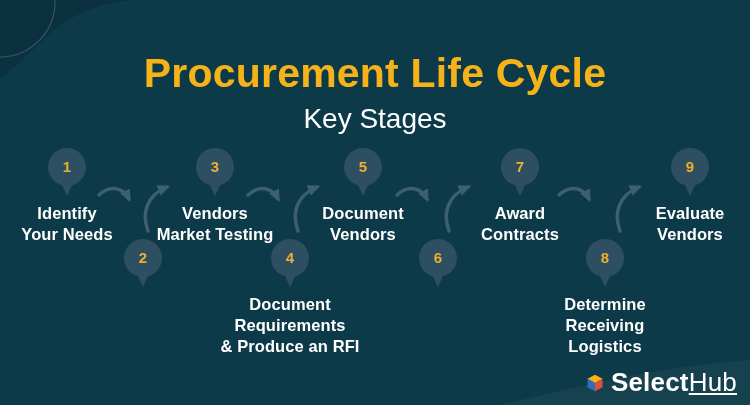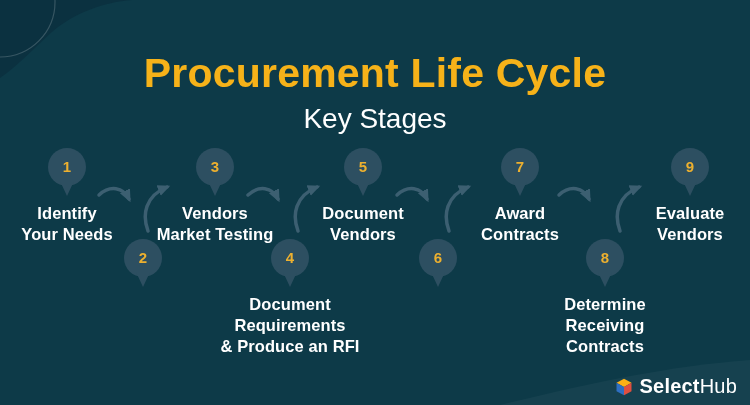--- a/index.html
+++ b/index.html
@@ -28,25 +28,25 @@
     text-align:center;font-size:15px;font-weight:bold;color:#EDB02F;
   }
   .stage-label{
     margin-top:4px;color:#FFFFFF;font-size:16.5px;font-weight:bold;
     line-height:1.27;white-space:pre-line;letter-spacing:0.1px;
   }
   .arrow{position:absolute;}
 
   .logo{
     position:absolute;right:13px;bottom:7px;display:flex;align-items:center;
-    color:#FFFFFF;font-size:20px;letter-spacing:0.2px;
+    color:#FFFFFF;font-size:26px;letter-spacing:0.2px;
   }
   .logo svg{margin-right:6px;display:block;}
   .logo .b{font-weight:bold;}
-  .logo .r{font-weight:normal;}
+  .logo .r{font-weight:normal;text-decoration:underline;}
 </style>
 </head>
 <body>
 
 <div class="canvas">
 
   <svg class="bg-deco" width="750" height="405" viewBox="0 0 750 405">
     <path d="M0,78 C20,64 34,48 52,32 C74,13 104,2 132,0 L0,0 Z" fill="#0B3140"></path>
     <circle cx="0" cy="2" r="55" fill="none" stroke="#FFFFFF" stroke-opacity="0.18" stroke-width="1.2"></circle>
     <path d="M500,405 C590,383 668,366 750,360 L750,405 Z" fill="#FFFFFF" fill-opacity="0.04"></path>
@@ -141,21 +141,21 @@
   <div class="stage bottom" style="left:515px">
     <div class="pin">
       <svg width="44" height="52" viewBox="0 0 44 52">
           <circle cx="22" cy="20" r="19" fill="#2D4F61"></circle>
           <path d="M15,34 L22,49 L29,34 Z" fill="#2D4F61"></path>
         </svg>
       <span class="num">8</span>
     </div>
     <div class="stage-label">Determine
 Receiving
-Contracts</div>
+Logistics</div>
   </div>
 
   <div class="stage top" style="left:600px">
     <div class="pin">
       <svg width="44" height="52" viewBox="0 0 44 52">
           <circle cx="22" cy="20" r="19" fill="#2D4F61"></circle>
           <path d="M15,34 L22,49 L29,34 Z" fill="#2D4F61"></path>
         </svg>
       <span class="num">9</span>
     </div>

